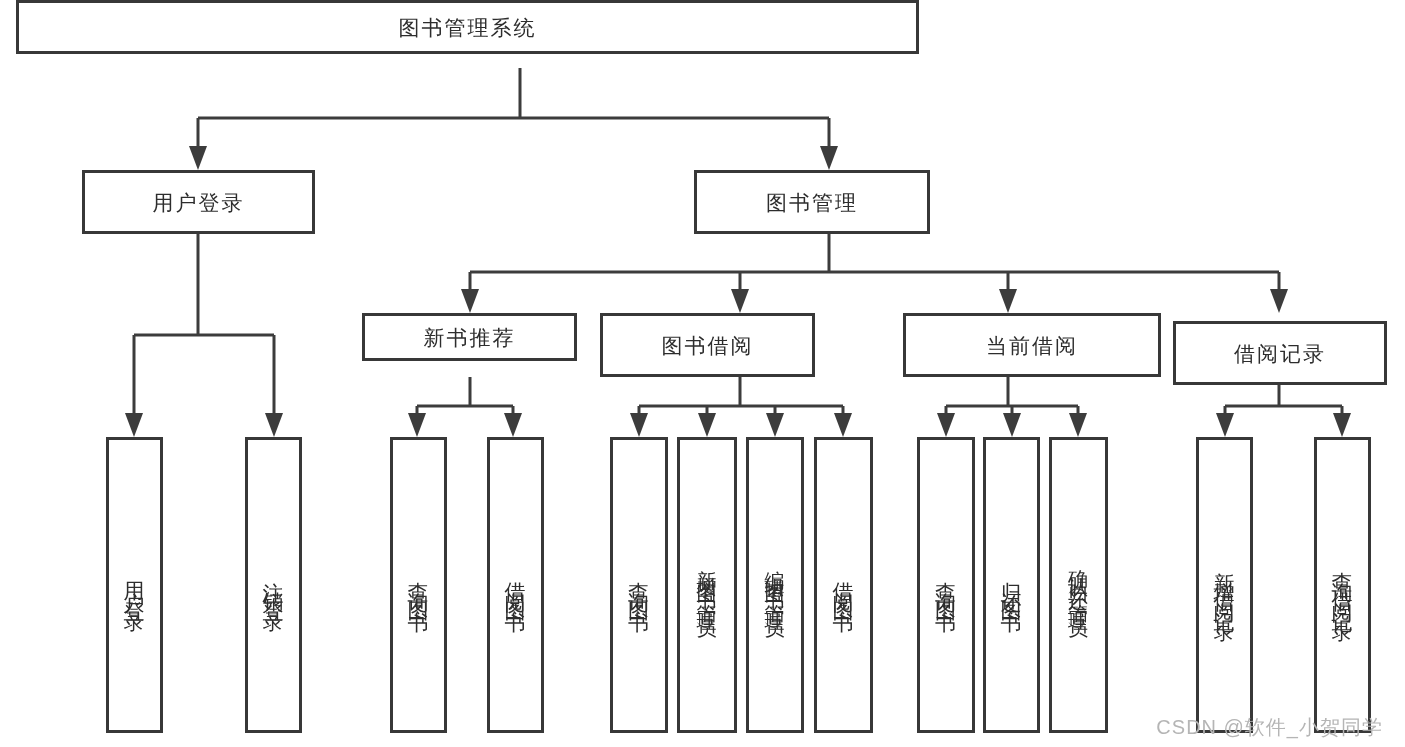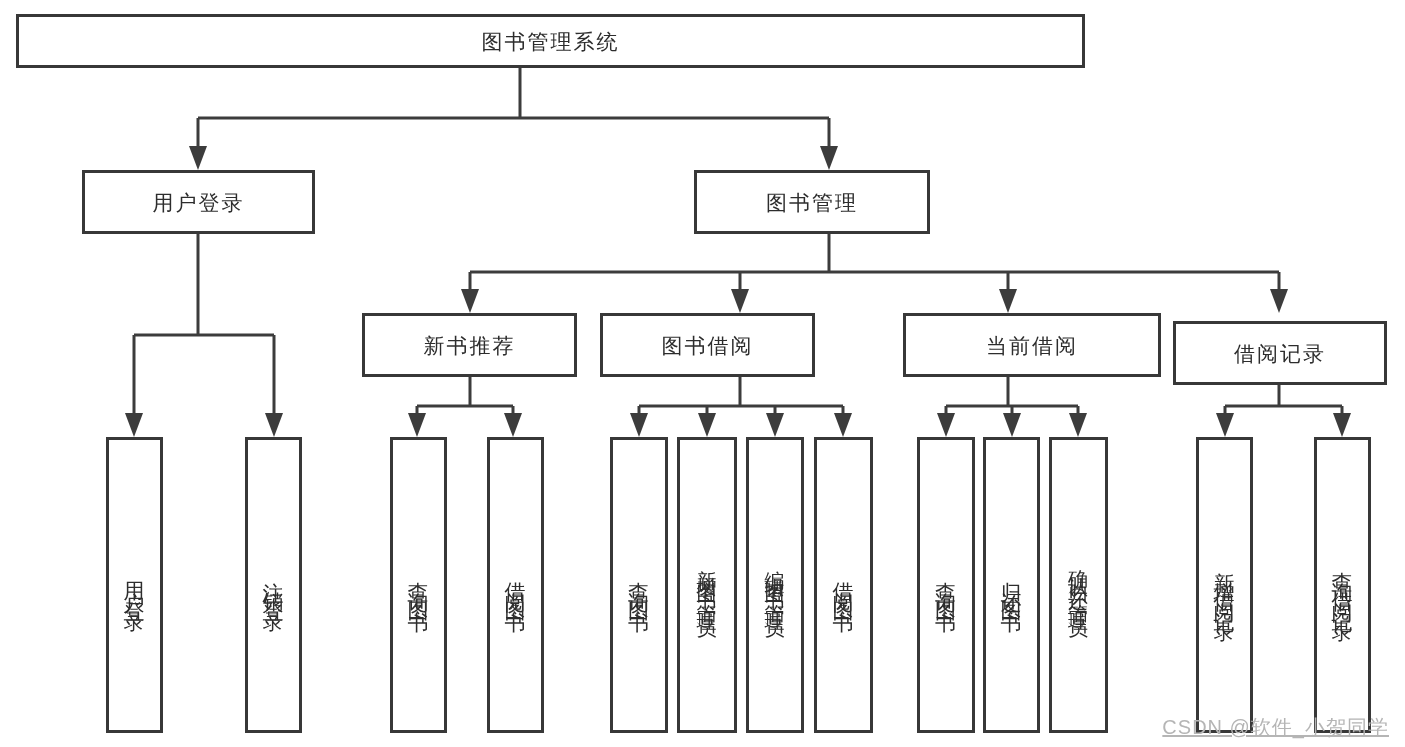--- a/index.html
+++ b/index.html
@@ -12,22 +12,22 @@
     position:absolute;box-sizing:border-box;background:#ffffff;border:3px solid #383838;
     display:flex;align-items:center;justify-content:center;
     font-size:21px;color:#2d2d2d;letter-spacing:2px;line-height:1;
   }
   .vbox{
     writing-mode:vertical-rl;text-orientation:mixed;
     letter-spacing:10px;font-size:21px;
   }
   .vbox.tight{letter-spacing:7px;font-size:20px;}
   .watermark{
-    position:absolute;right:16px;top:714px;z-index:5;
-    font-size:20px;color:#b5b5b5;letter-spacing:1px;white-space:nowrap;text-decoration:underline;
+    position:absolute;right:22px;top:714px;z-index:5;
+    font-size:20px;color:#b5b5b5;letter-spacing:1px;white-space:nowrap;
   }
 </style>
 </head>
 <body>
 
 <div class="stage">
 
   <svg class="connectors" viewBox="0 0 1405 747" aria-hidden="true">
     <g stroke="#3c3c3c" stroke-width="3" fill="none">
       <path d="M520 68 V118
@@ -60,26 +60,26 @@
       <path d="M766 413 L784 413 L775 437 Z"></path>
       <path d="M834 413 L852 413 L843 437 Z"></path>
       <path d="M937 413 L955 413 L946 437 Z"></path>
       <path d="M1003 413 L1021 413 L1012 437 Z"></path>
       <path d="M1069 413 L1087 413 L1078 437 Z"></path>
       <path d="M1216 413 L1234 413 L1225 437 Z"></path>
       <path d="M1333 413 L1351 413 L1342 437 Z"></path>
     </g>
   </svg>
 
-  <div class="box" style="left:16px;top:14px;width:1069px;height:54px">图书管理系统</div>
+  <div class="box" style="left:16px;top:0;width:903px;height:54px">图书管理系统</div>
 
   <div class="box" style="left:82px;top:170px;width:233px;height:64px">用户登录</div>
   <div class="box" style="left:694px;top:170px;width:236px;height:64px">图书管理</div>
 
-  <div class="box" style="left:362px;top:313px;width:215px;height:64px">新书推荐</div>
+  <div class="box" style="left:362px;top:313px;width:215px;height:48px">新书推荐</div>
   <div class="box" style="left:600px;top:313px;width:215px;height:64px">图书借阅</div>
   <div class="box" style="left:903px;top:313px;width:258px;height:64px">当前借阅</div>
   <div class="box" style="left:1173px;top:321px;width:214px;height:64px">借阅记录</div>
 
   <div class="box vbox" style="left:106px;top:437px;width:57px;height:296px">用户登录</div>
   <div class="box vbox" style="left:245px;top:437px;width:57px;height:296px">注销登录</div>
 
   <div class="box vbox" style="left:390px;top:437px;width:57px;height:296px">查询图书</div>
   <div class="box vbox" style="left:487px;top:437px;width:57px;height:296px">借阅图书</div>
 

